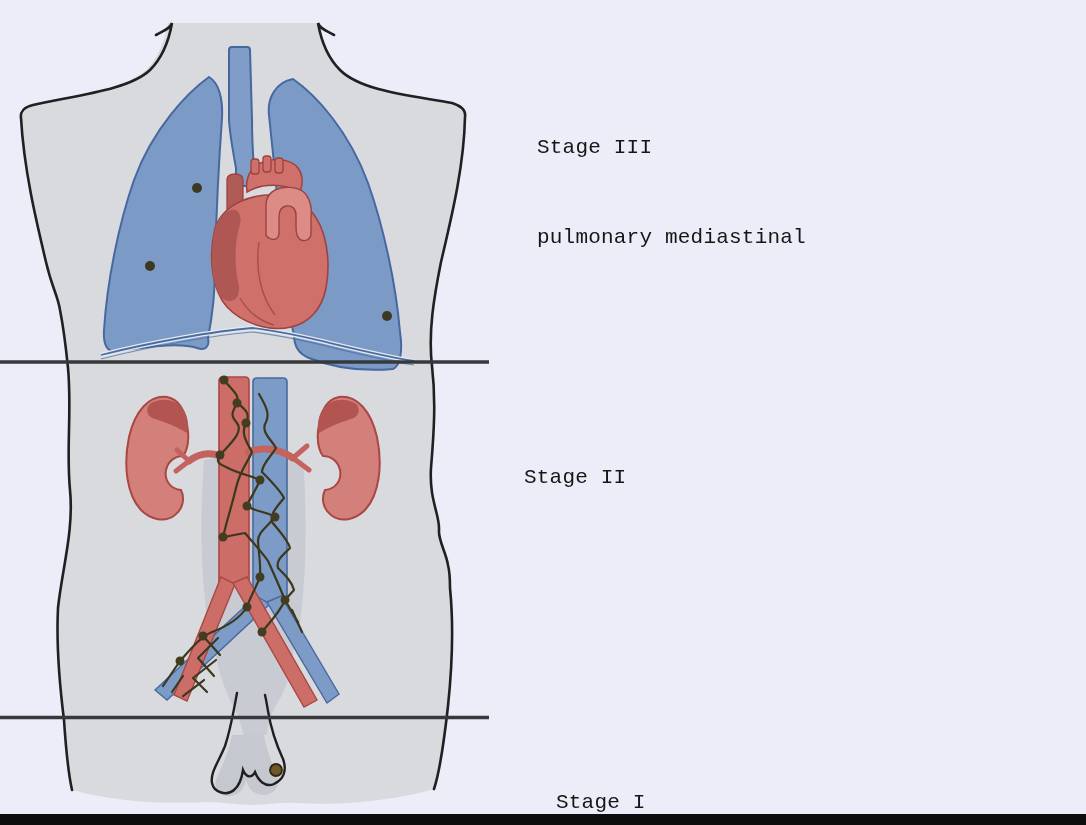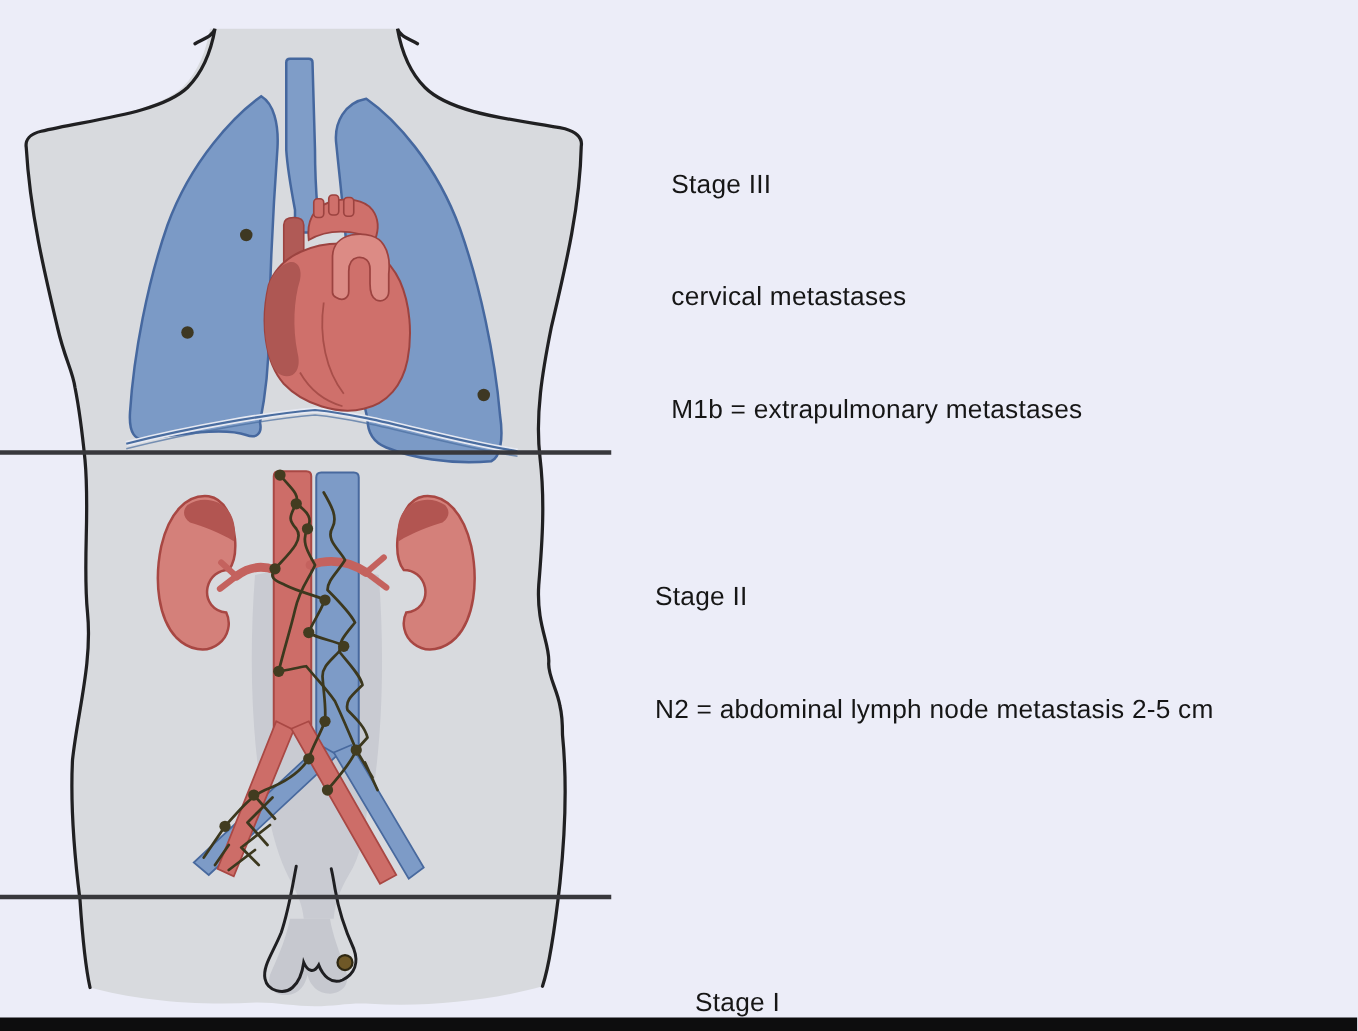--- a/index.html
+++ b/index.html
@@ -2,21 +2,21 @@
 <html><head>
 <meta charset="utf-8">
 <style>
   html, body { margin: 0; padding: 0; background: #ecedf8; }
   .canvas {
     position: relative;
     width: 1086px;
     height: 825px;
     background: #ecedf8;
     overflow: hidden;
-    font-family: Liberation Sans, sans-serif;
+    font-family: Liberation Mono, monospace;
   }
   .diagram-svg { position: absolute; left: 0; top: 0; }
   .stage-text {
     position: absolute;
     color: #161616;
     font-size: 21px;
     line-height: 30px;
     white-space: pre;
     letter-spacing: 0.2px;
   }
@@ -261,27 +261,25 @@
     </g>
 
     <line x1="0" y1="362" x2="489" y2="362" stroke="#38383c" stroke-width="3.6"></line>
     <line x1="0" y1="717.5" x2="489" y2="717.5" stroke="#38383c" stroke-width="3.6"></line>
 
     <rect x="0" y="814" width="1086" height="11" fill="#0d0d0e"></rect>
   </svg>
 
   <div class="stage-text stage-3">
     <div>Stage III</div>
-    <div>cervical metastases</div>
-    <div>M1b = extrapulmonary metastases</div>
+    <div>pulmonary mediastinal</div>
   </div>
 
   <div class="stage-text stage-2">
     <div>Stage II</div>
-    <div>N2 = abdominal lymph node metastasis 2-5 cm</div>
   </div>
 
   <div class="stage-text stage-1">
     <div>Stage I</div>
     
   </div>
 
 </div>
 
 </body></html>

